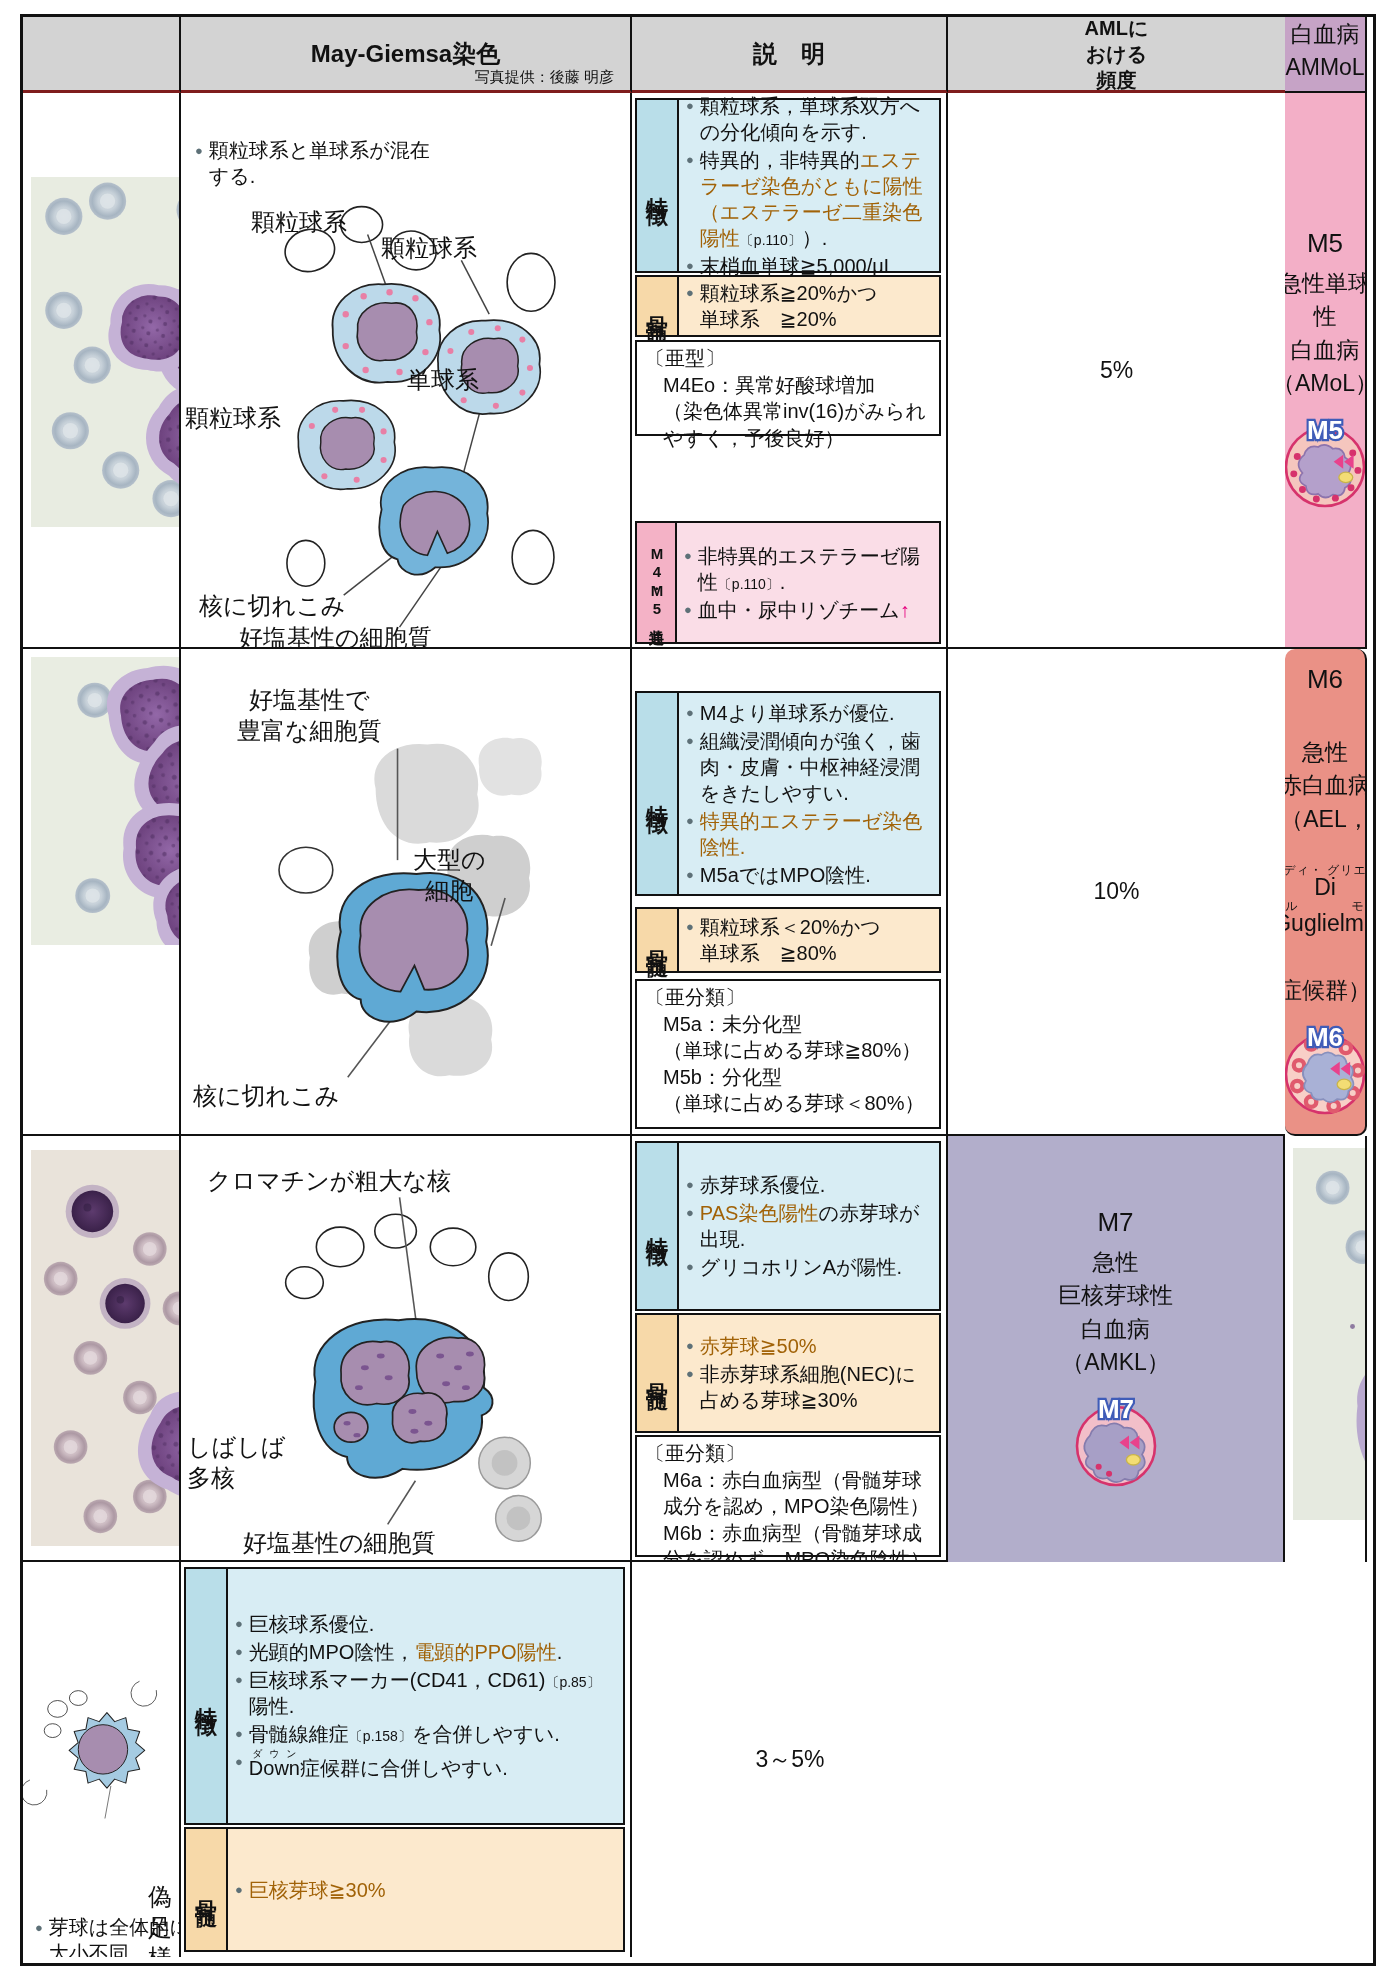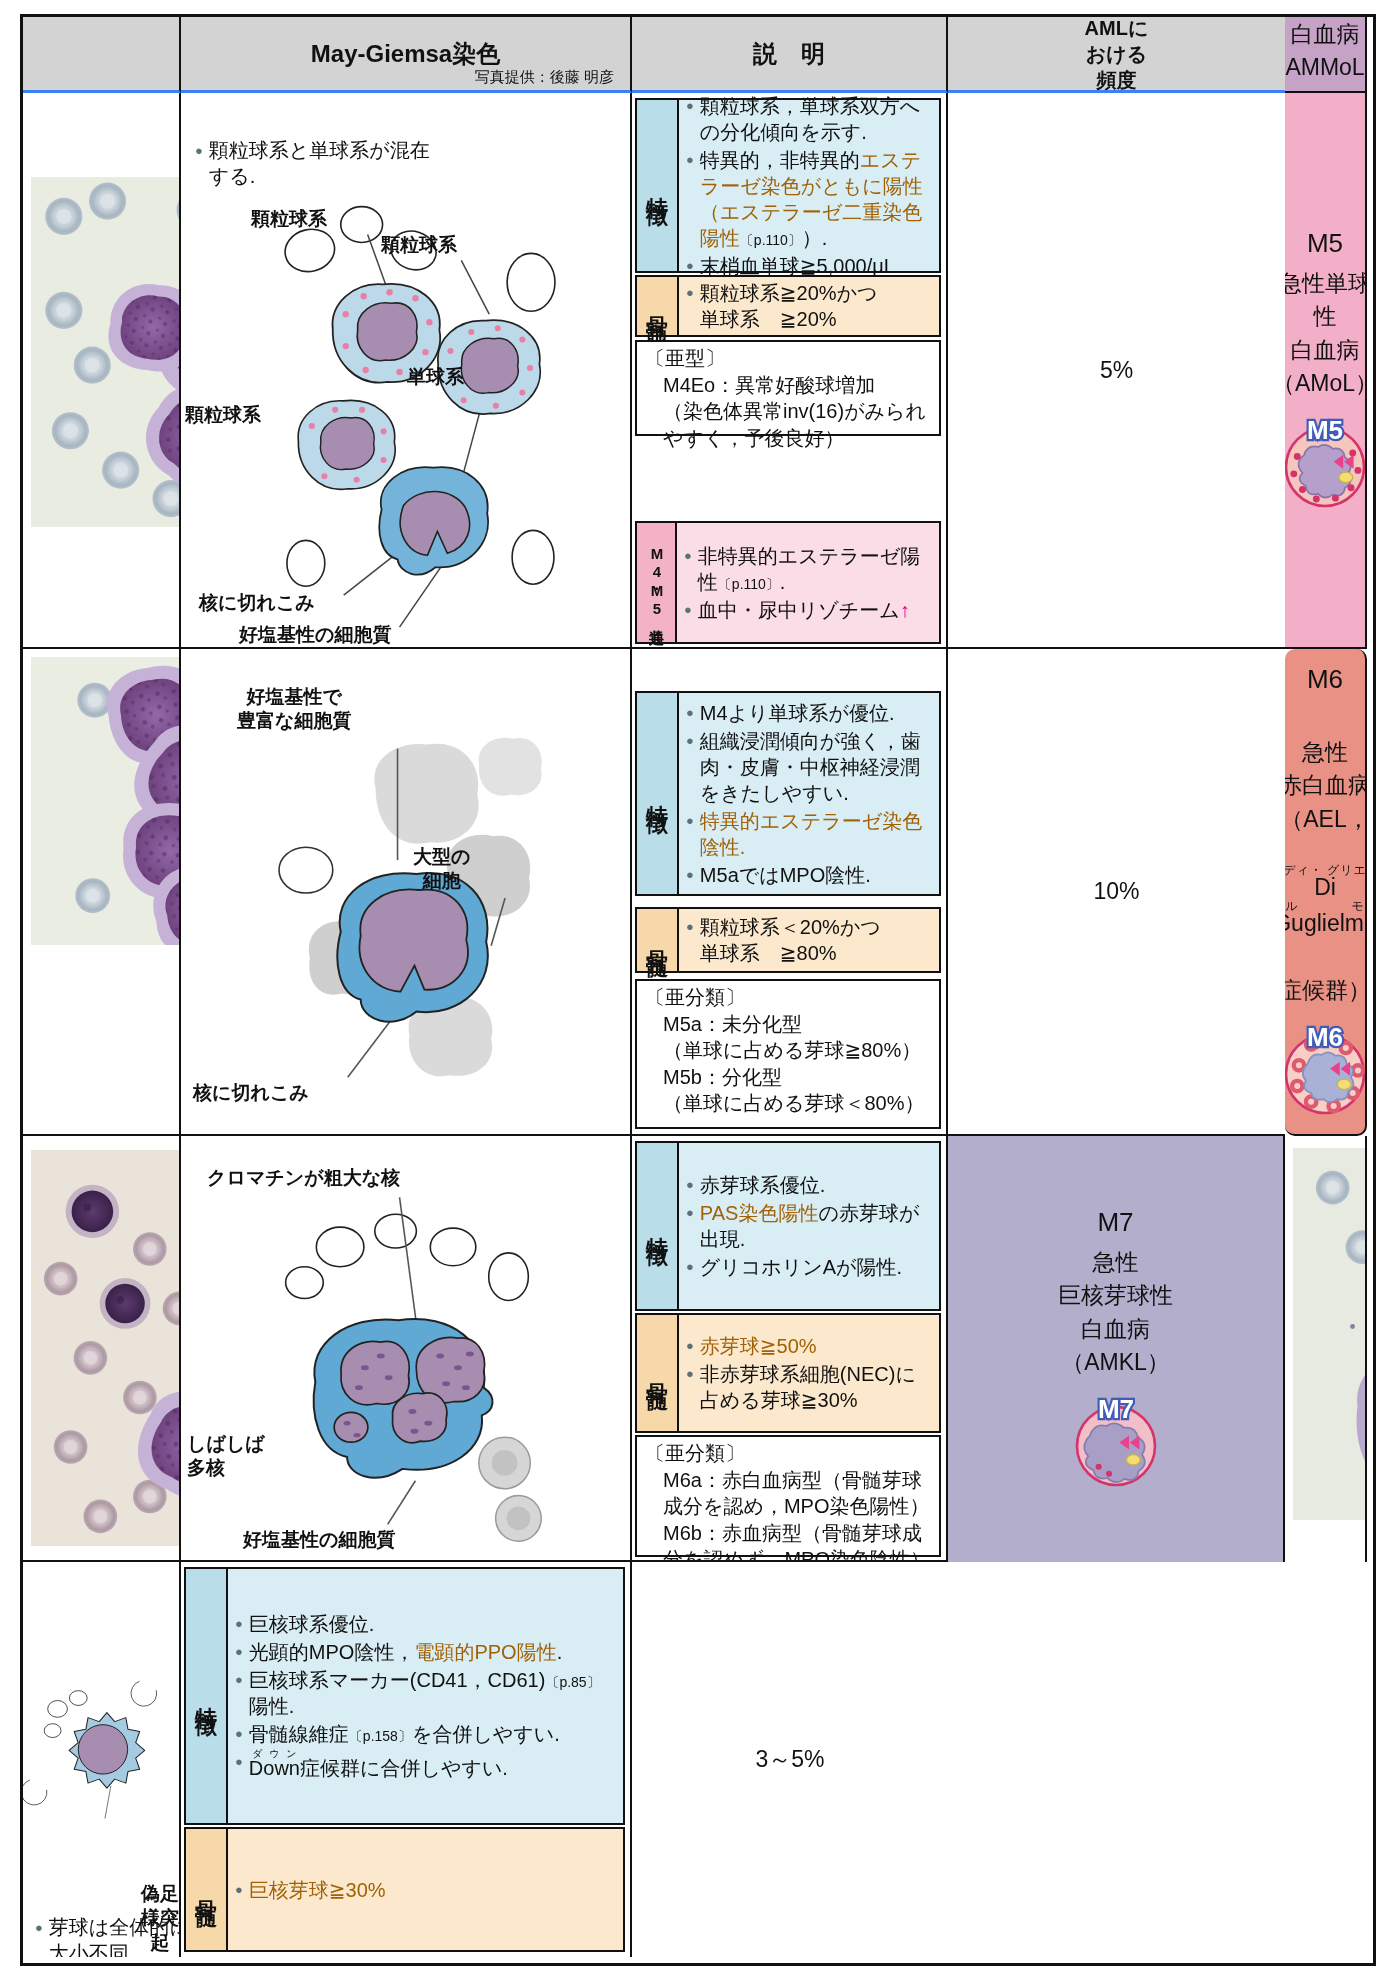--- a/index.html
+++ b/index.html
@@ -2,37 +2,37 @@
 <html><head>
 <meta charset="utf-8">
 <style>
   html,body{margin:0;padding:0;}
   body{width:1390px;height:1974px;background:#fff;font-family:"Liberation Sans","DejaVu Sans",sans-serif;color:#111;}
   .table{position:absolute;left:20px;top:14px;width:1350px;height:1946px;border:3px solid #111;background:#fff;
          display:grid;grid-template-columns:158px 451px 316px 337px 82px;grid-template-rows:76px 556px 487px 426px 395px;}
   .c{position:relative;box-sizing:border-box;border-right:2.5px solid #111;border-bottom:2.5px solid #111;overflow:hidden;}
   .nr{border-right:none;}
   .nb{border-bottom:none;}
-  .hd{background:#d3d3d3;border-bottom:3px solid #3b82f6;display:flex;align-items:center;justify-content:center;
+  .hd{background:#d3d3d3;border-bottom:3px solid #7f1d1d;display:flex;align-items:center;justify-content:center;
       font-size:24px;font-weight:bold;text-align:center;}
   .hd .freq-h{font-size:20px;line-height:1.3;white-space:pre-line;font-weight:bold;}
   .credit{position:absolute;right:16px;bottom:3px;font-size:15px;font-weight:normal;white-space:nowrap;}
   
   .rlab{display:flex;flex-direction:column;align-items:center;justify-content:center;text-align:center;gap:8px;}
   .rl-id{font-size:26px;}
   .rl-name{font-size:23px;line-height:1.45;white-space:pre-line;}
   .rl-name rt{font-size:12px;letter-spacing:1px;}
   .mascot{width:104px;height:104px;flex:none;}
   .mascot text{font-size:30px;font-weight:bold;fill:#fff;stroke:#3f5cb8;stroke-width:5px;paint-order:stroke;}
   
   .photo{position:absolute;left:8px;right:6px;}
   .snote{position:absolute;display:flex;align-items:flex-start;font-size:20px;line-height:1.32;}
   .snote .dot{color:#5d7077;font-size:13px;margin:5px 6px 0 0;flex:none;}
   .snote .t{white-space:pre-line;}
-  .slab{position:absolute;font-size:19px;line-height:1.28;white-space:pre-line;text-align:center;font-weight:bold;}
+  .slab{position:absolute;font-size:24px;line-height:1.28;white-space:pre-line;text-align:center;}
   .schsvg{position:absolute;left:0;top:0;width:100%;height:100%;}
   
   .ebox{position:absolute;left:3px;right:5px;border:2px solid #111;display:flex;box-sizing:border-box;}
   .etab{flex:none;display:flex;align-items:center;justify-content:center;writing-mode:vertical-rl;text-orientation:upright;
         font-weight:bold;border-right:2px solid #111;}
   .tab-big{width:40px;font-size:22px;letter-spacing:7px;}
   .tab-sm{width:38px;font-size:15px;letter-spacing:1px;font-weight:bold;}
   .blue .etab{background:#b9dee9;} .blue .econ{background:#d8edf4;}
   .oran .etab{background:#f7d9a9;} .oran .econ{background:#fce9cd;}
   .pink .etab{background:#f4b2c6;} .pink .econ{background:#fadde7;}

